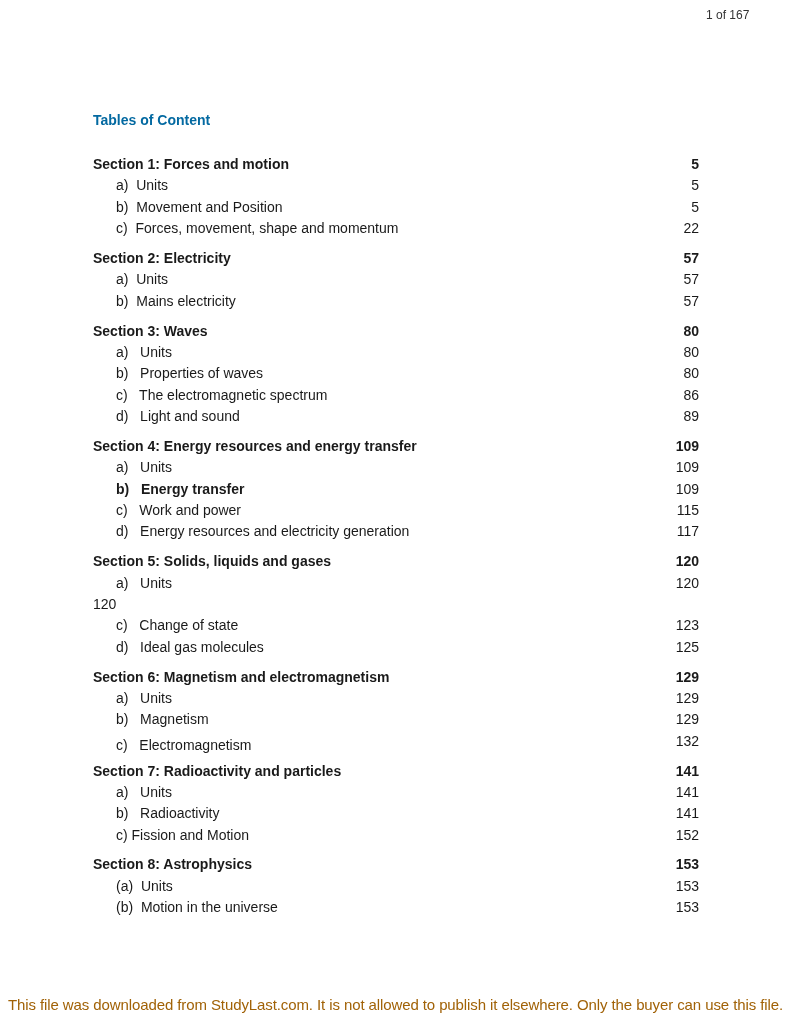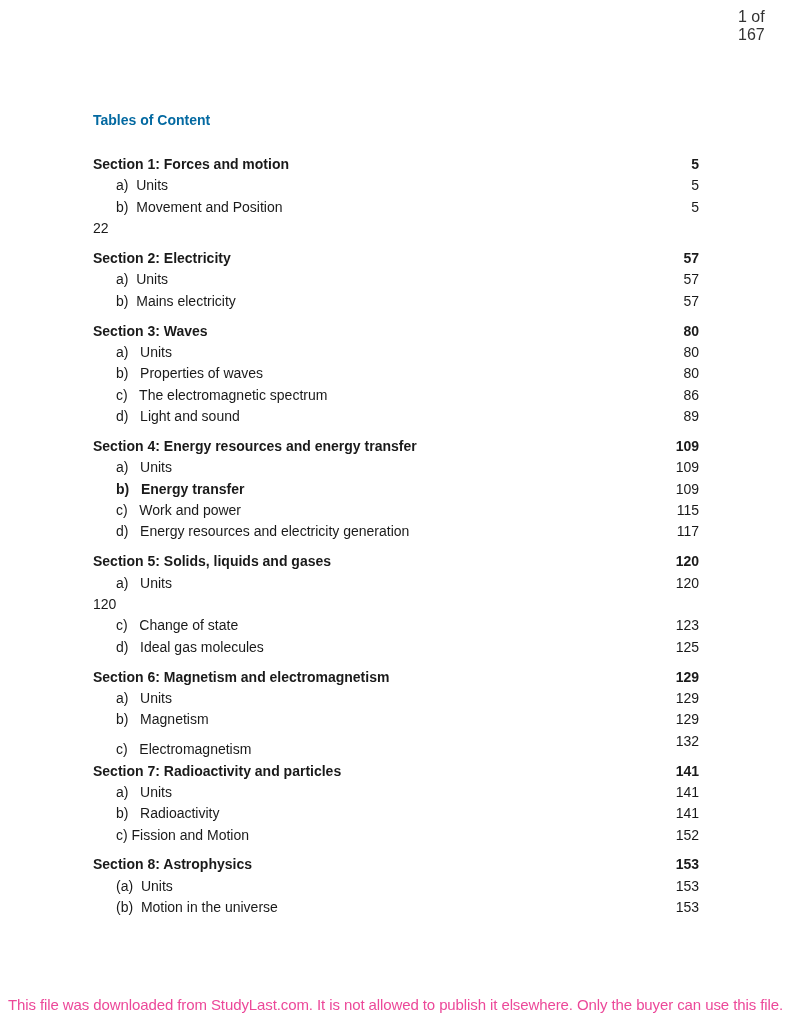--- a/index.html
+++ b/index.html
@@ -12,23 +12,22 @@
       height: 1024px;
       position: relative;
       overflow: hidden;
       font-family: "Liberation Sans", sans-serif;
       color: #1a1a1a;
     }
     .page-counter {
       position: absolute;
       top: 8px;
       left: 706px;
-      font-size: 16px;
+      font-size: 12px;
       color: #333333;
-      margin-left: 32px;
     }
     .toc-title {
       position: absolute;
       top: 112px;
       left: 93px;
       font-size: 14px;
       font-weight: bold;
       color: #0369a1;
     }
     .toc {
@@ -36,42 +35,42 @@
       top: 154px;
       left: 93px;
       width: 606px;
     }
     .section {
       margin-bottom: 8.4px;
     }
     .row {
       display: flex;
       justify-content: space-between;
-      align-items: flex-start;
+      align-items: center;
       height: 21.4px;
       line-height: 21.4px;
       font-size: 14px;
     }
     .row.heading {
       font-weight: bold;
     }
     .row.sub .label {
       padding-left: 23px;
     }
     .row .page {
       text-align: right;
     }
     .watermark {
       position: absolute;
       top: 996px;
       left: 0;
       width: 791px;
       text-align: center;
       font-size: 15px;
-      color: #ec4899;
+      color: #a16207;
       white-space: nowrap;
       letter-spacing: -0.1px;
     }
   </style>
 </head>
 <body>
 
 <div class="page-counter">1 of 167</div>
 
 <div class="toc-title">Tables of Content</div>
@@ -84,20 +83,21 @@
       </div>
       <div class="row sub">
         <span class="label" style="white-space: pre;">a)  Units</span>
         <span class="page">5</span>
       </div>
       <div class="row sub">
         <span class="label" style="white-space: pre;">b)  Movement and Position</span>
         <span class="page">5</span>
       </div>
       <div class="row sub">
+        <span class="label" style="white-space: pre;">c)  Forces, movement, shape and momentum</span>
         <span class="page">22</span>
       </div>
     </div>
     <div class="section">
       <div class="row heading">
         <span class="label">Section 2: Electricity</span>
         <span class="page">57</span>
       </div>
       <div class="row sub">
         <span class="label" style="white-space: pre;">a)  Units</span>

